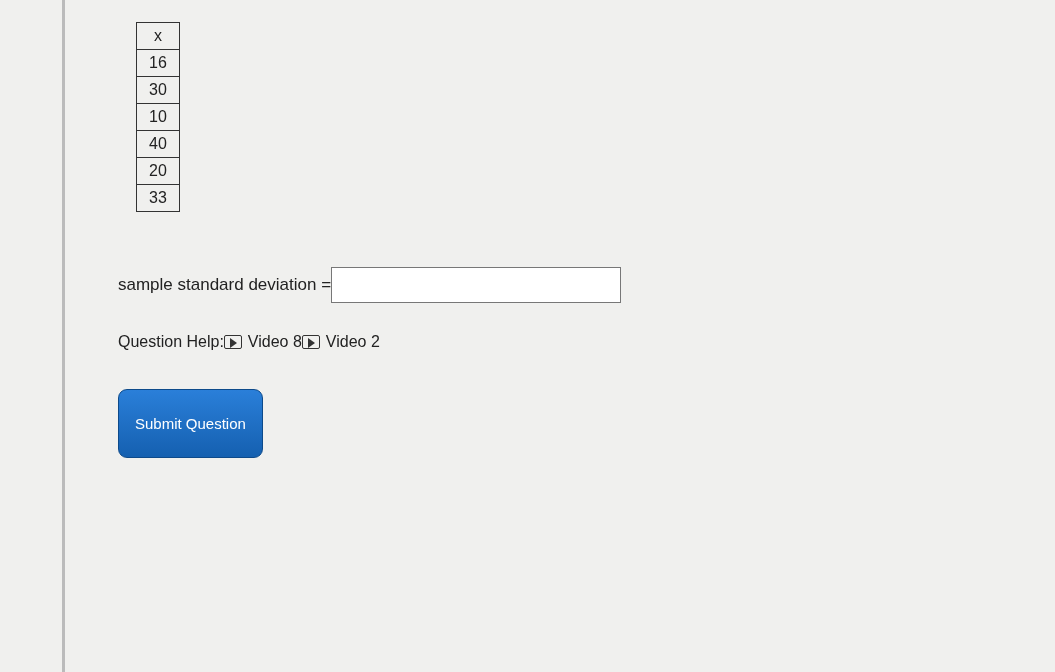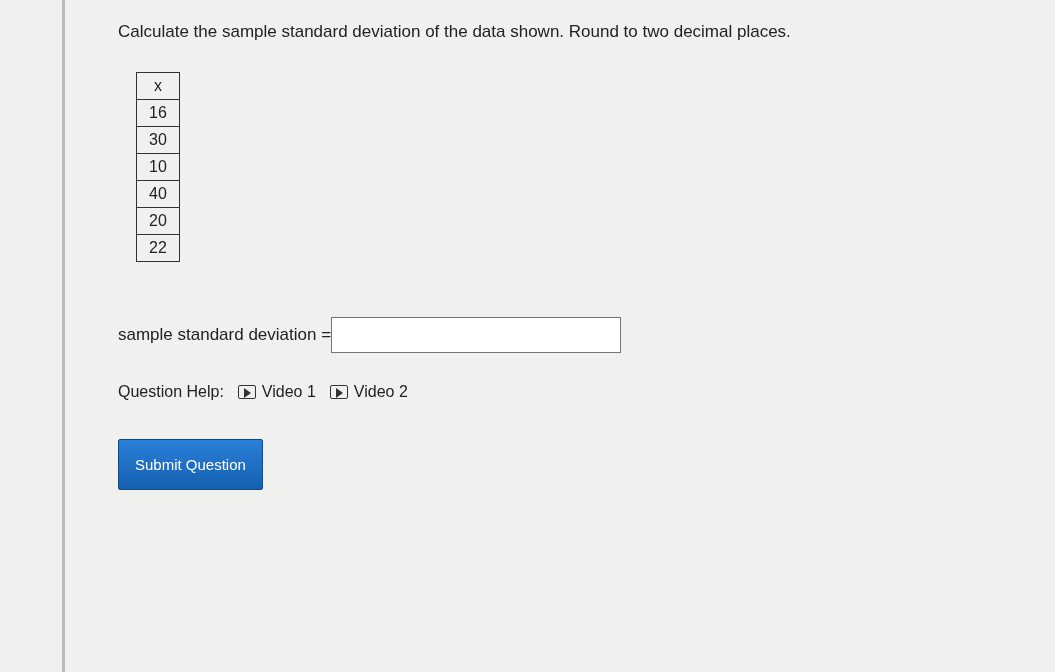--- a/index.html
+++ b/index.html
@@ -56,21 +56,20 @@
       border: 1px solid #777;
       background: #fff;
       height: 36px;
       width: 290px;
       padding: 4px 8px;
       font-size: 16px;
     }
     .help-row {
       display: flex;
       align-items: center;
-      gap: 14px;
       font-size: 16px;
       color: #222;
       margin-bottom: 38px;
     }
     .help-label { font-weight: normal; }
     .video-link {
       display: inline-flex;
       align-items: center;
       gap: 6px;
       color: #222;
@@ -93,34 +92,33 @@
       width: 0; height: 0;
       border-left: 7px solid #333;
       border-top: 5px solid transparent;
       border-bottom: 5px solid transparent;
     }
     .submit-btn {
       background: #1a6fc9;
       background: linear-gradient(#2a7fd9, #1560b0);
       color: #fff;
       border: 1px solid #0d4a8a;
-      padding: 16px 16px;
+      padding: 25px 16px;
       font-size: 15px;
       cursor: pointer;
-      border-radius: 2px;
+      border-radius: 9px;
     }
   </style>
 </head>
 <body>
 
 <div class="left-border"></div>
 
 <div class="content">
 
-  <p class="question-text">Calculate the sample standard deviation of the data shown. Round to two decimal places.</p>
 
   <table class="data-table">
     <thead>
       <tr>
           <th>x</th>
         </tr>
     </thead>
     <tbody>
       <tr>
           <td>16</td>
@@ -131,35 +129,35 @@
       <tr>
           <td>10</td>
         </tr>
       <tr>
           <td>40</td>
         </tr>
       <tr>
           <td>20</td>
         </tr>
       <tr>
-          <td>22</td>
+          <td>33</td>
         </tr>
     </tbody>
   </table>
 
   <div class="answer-row">
     <span>sample standard deviation =</span>
     <input type="text" class="answer-input" value="" style="">
   </div>
 
   <div class="help-row">
     <span class="help-label">Question Help:</span>
     <a class="video-link">
       <span class="video-icon"></span>
-      <span>Video 1</span>
+      <span>Video 8</span>
     </a>
     <a class="video-link">
       <span class="video-icon"></span>
       <span>Video 2</span>
     </a>
   </div>
 
   <button class="submit-btn">Submit Question</button>
 
 </div>

